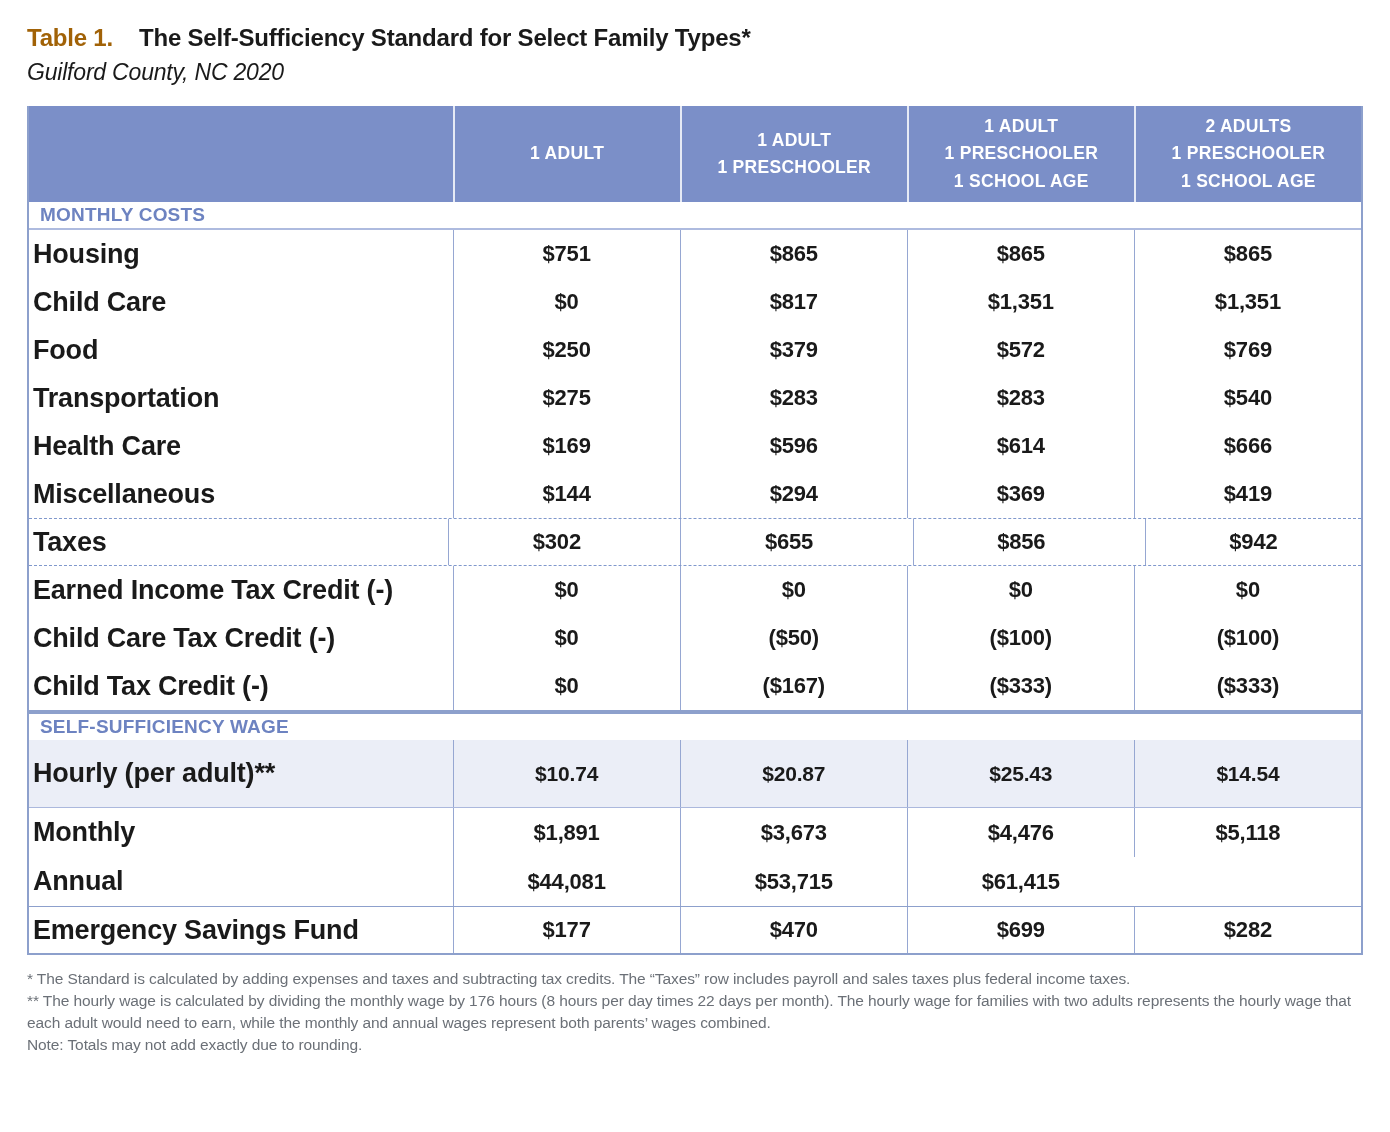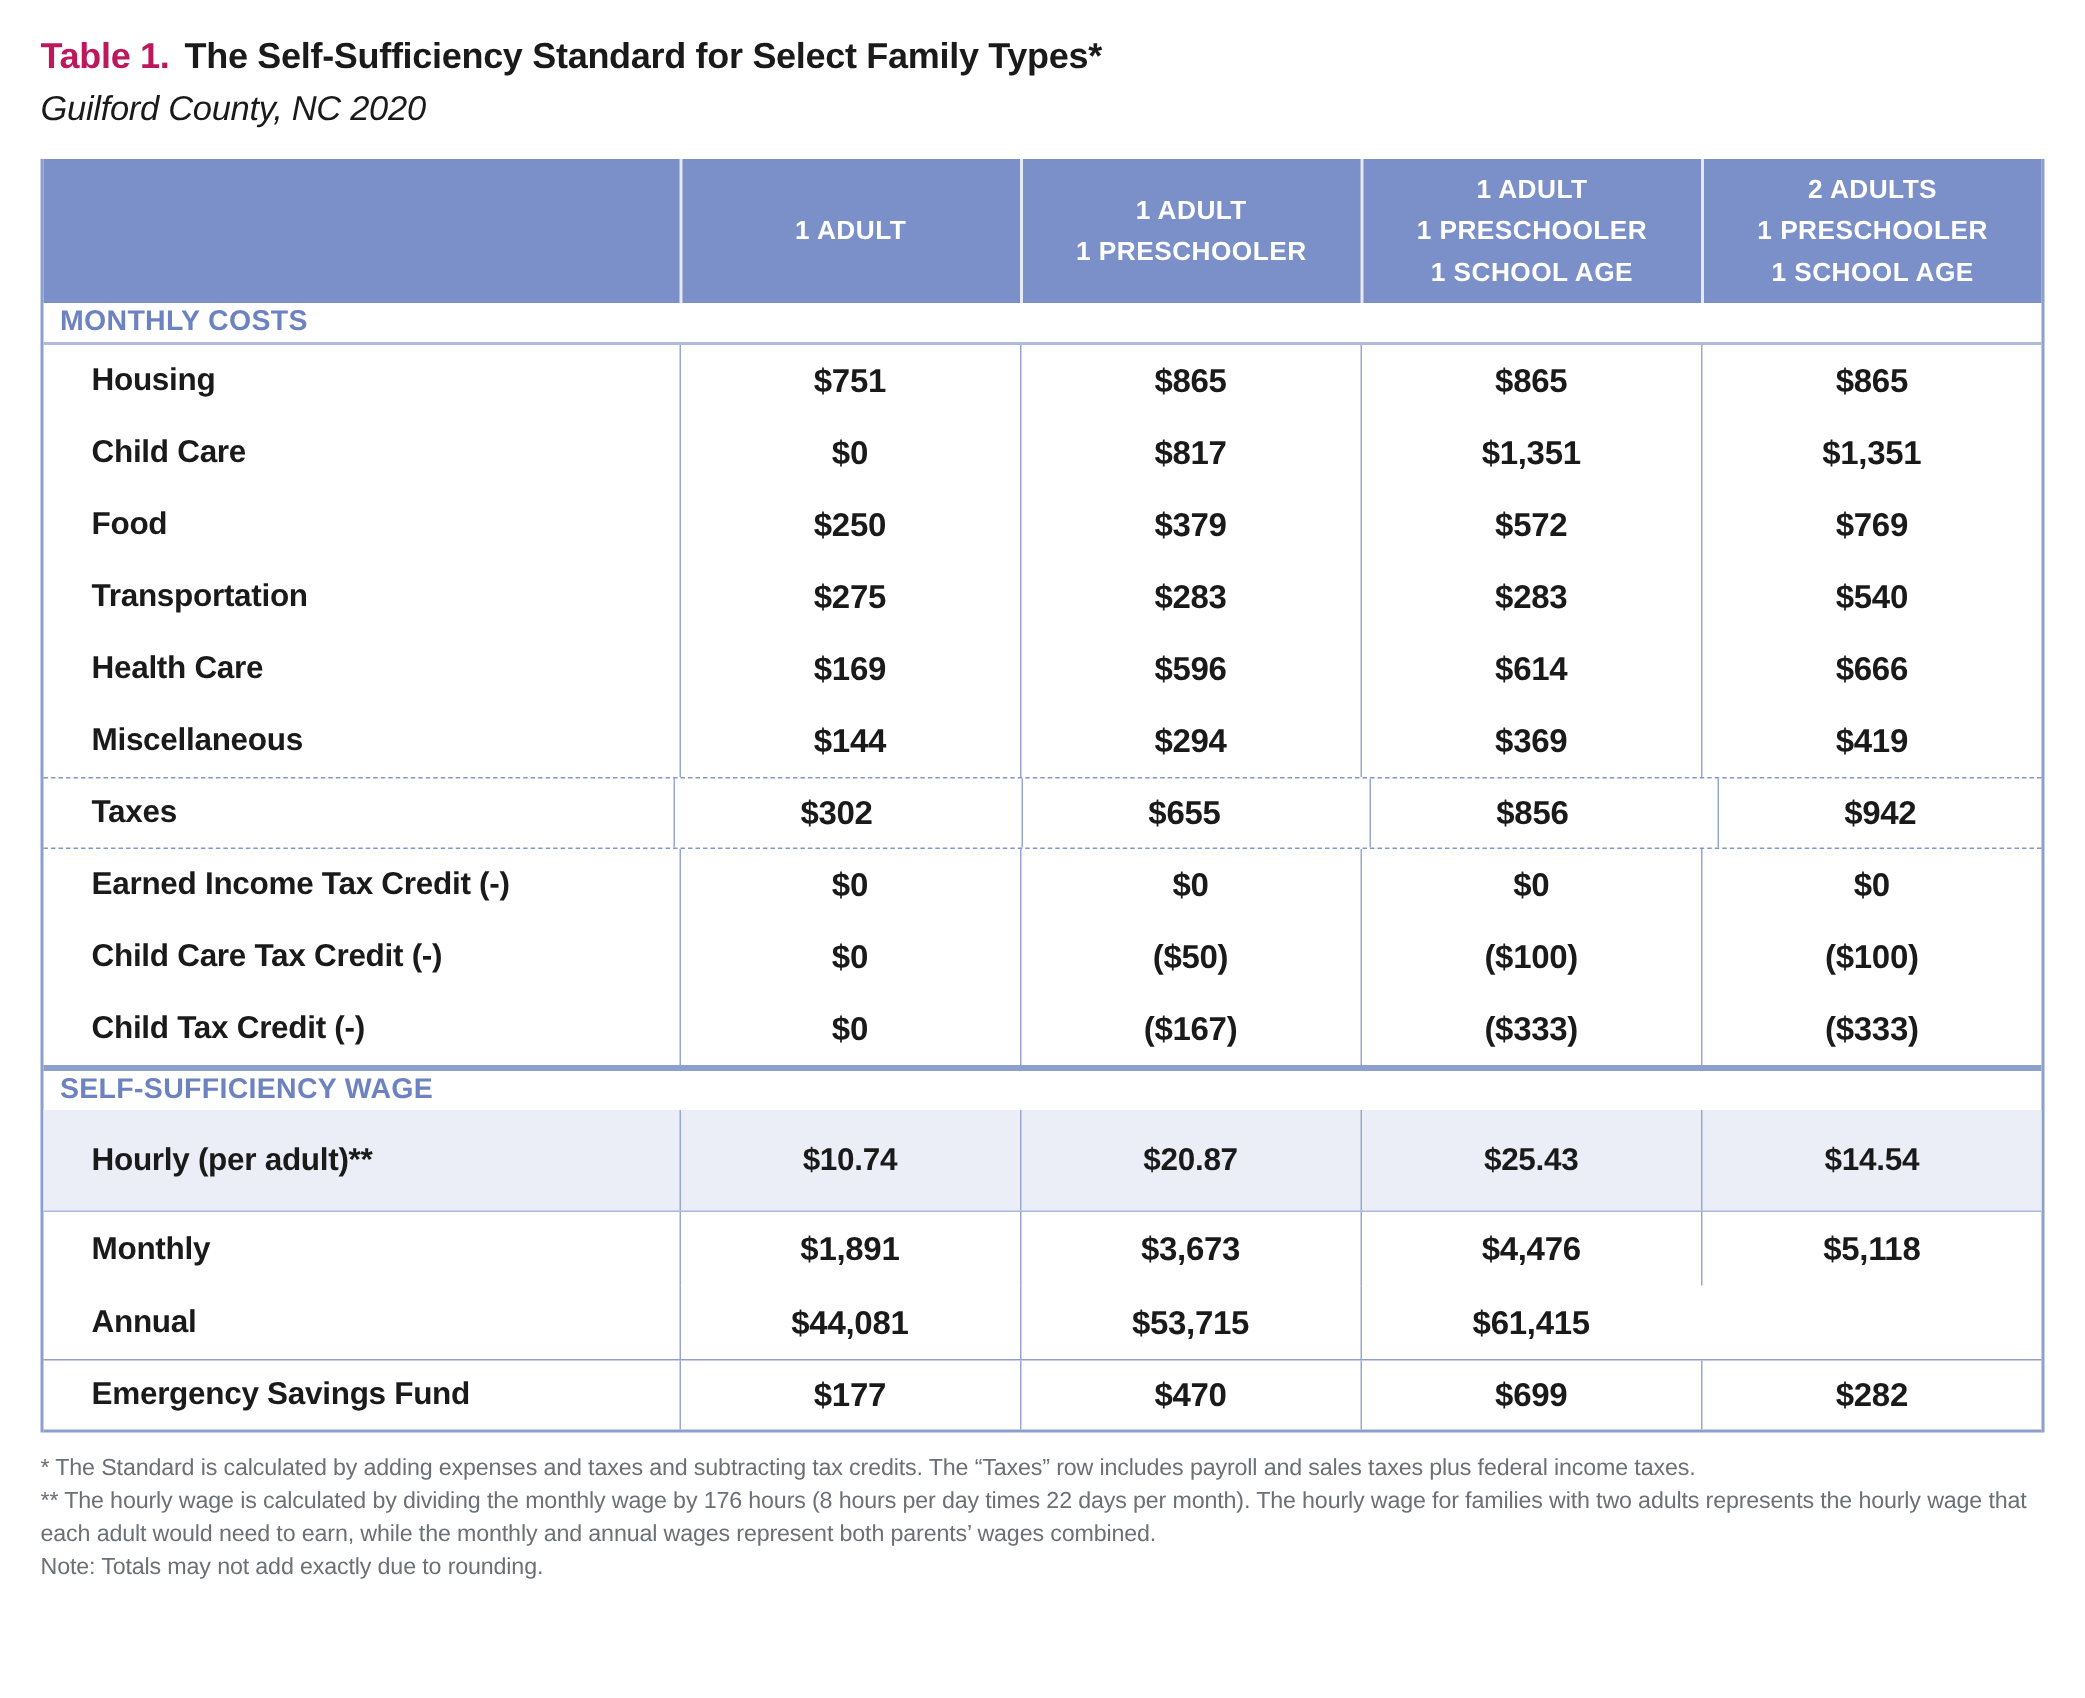--- a/index.html
+++ b/index.html
@@ -7,36 +7,36 @@
   body {
     width: 1390px; height: 1132px;
     font-family: "Liberation Sans", sans-serif;
     color: #1a1a1a;
     overflow: hidden;
   }
   .page { padding: 24px 27px 0 27px; }
 
   
   .title-line { font-size: 24px; font-weight: bold; letter-spacing: -0.2px; }
-  .title-label { color: #be185d; margin-right: 10px; }
+  .title-label { color: #a16207; margin-right: 26px; }
   .subtitle { font-size: 23px; font-weight: normal; font-style: italic; margin-top: 7px; letter-spacing: -0.2px; }
 
   
   .sstable {
     margin-top: 20px;
     width: 1336px;
     border-left: 2px solid #8da0cc;
     border-right: 2px solid #8da0cc;
   }
   .row { display: flex; align-items: stretch; }
   .cell-label {
     width: 31.8%;
     display: flex; align-items: center;
-    padding-left: 32px;
-    font-weight: bold; font-size: 21px; letter-spacing: -0.2px;
+    padding-left: 4px;
+    font-weight: bold; font-size: 27px; letter-spacing: -0.2px;
   }
   .cell-val {
     width: 17.05%;
     display: flex; align-items: center; justify-content: center;
     font-weight: bold; font-size: 22px; letter-spacing: -0.2px;
     border-left: 1.5px solid #96a7d2;
   }
 
   
   .thead { background: #7b8fc8; min-height: 96px; }

